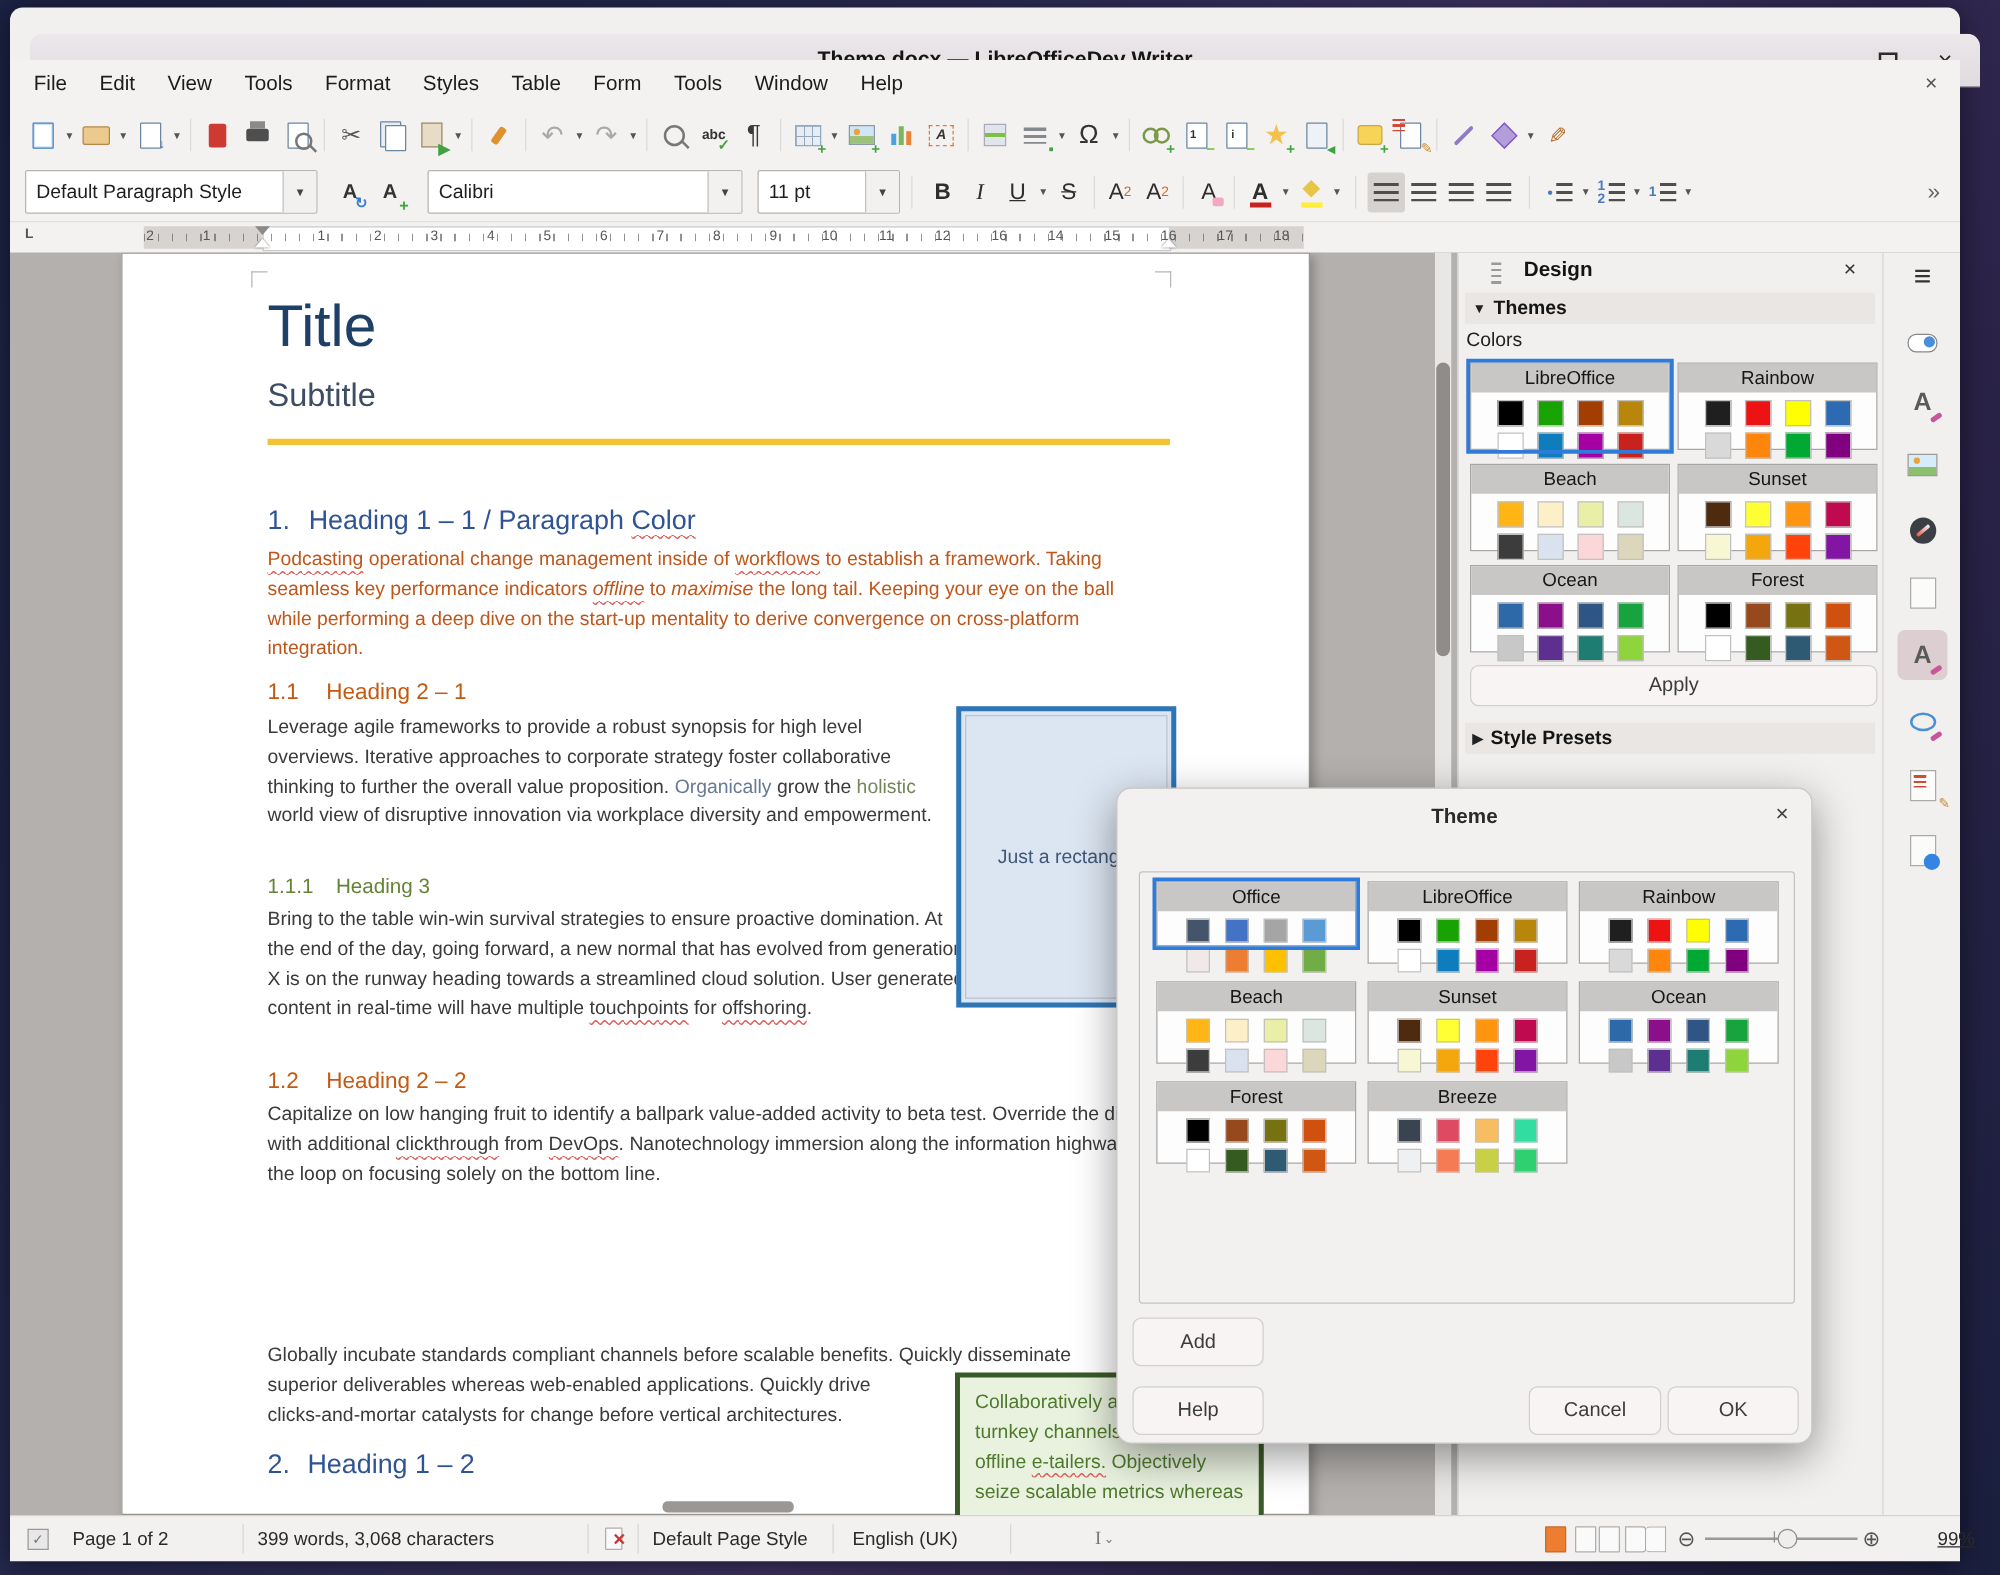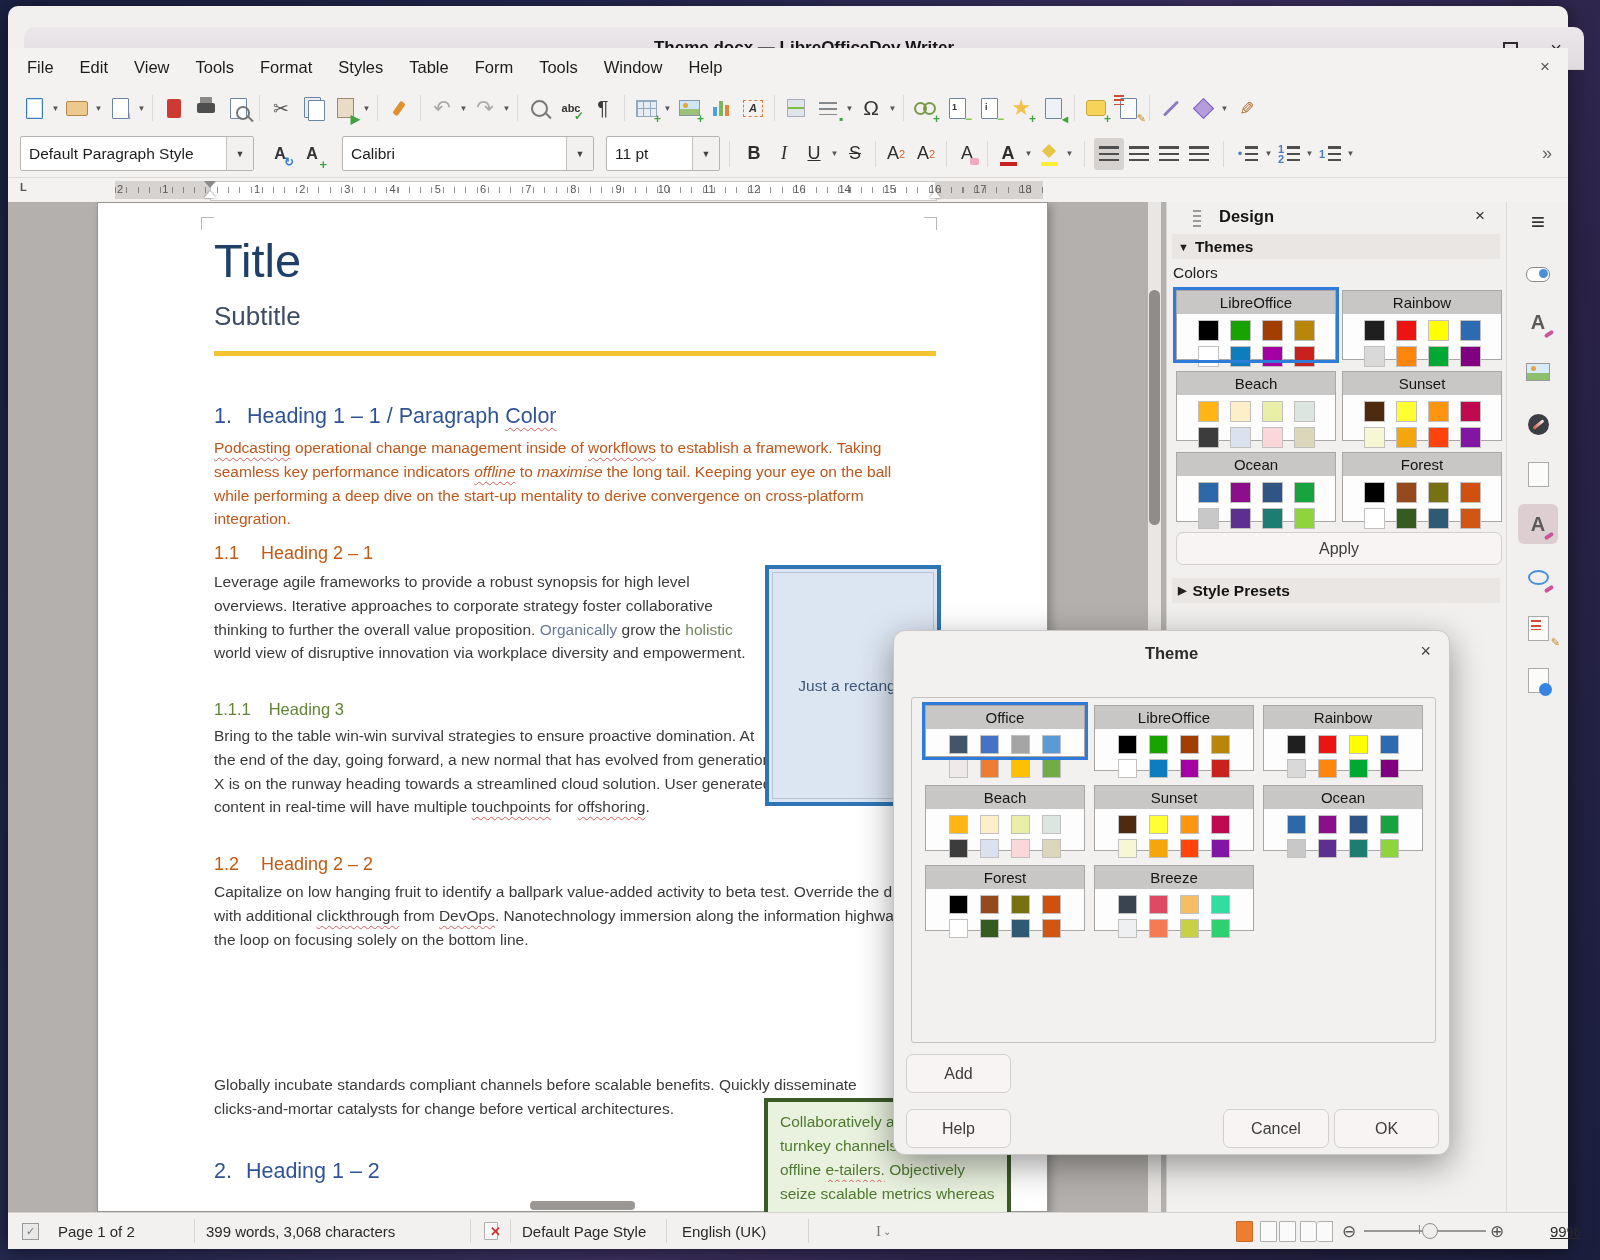--- a/index.html
+++ b/index.html
@@ -451,20 +451,21 @@
         <div class="abs" style="left:116px;top:651px;font-size:18px;color:#c45911;">
           <span class="hnum" style="margin-right:22px;">1.2</span><span>Heading 2 – 2</span>
         </div>
         <div class="abs doc" style="left:116px;top:677px;width:758px;">
           <span>Capitalize on low hanging fruit to identify a ballpark value-added activity to beta test. Override the digital divide with additional </span><span class="sq">clickthrough</span><span> from </span><span class="sq">DevOps</span><span>. Nanotechnology immersion along the information highway will close the loop on focusing solely on the bottom line.</span>
         </div>
 
 
         <div class="abs doc" style="left:116px;top:870px;white-space:nowrap;">
           <div>Globally incubate standards compliant channels before scalable benefits. Quickly disseminate</div>
+          <div>superior deliverables whereas web-enabled applications. Quickly drive</div>
           <div>clicks-and-mortar catalysts for change before vertical architectures.</div>
         </div>
 
         <div class="gbox" style="left:666px;top:895px;width:247px;height:150px;">
           <div>Collaboratively ad</div>
           <div>turnkey channels whereas</div>
           <div><span>offline </span><span class="sq">e-tailers.</span><span> Objectively</span></div>
           <div>seize scalable metrics whereas</div>
         </div>
 

